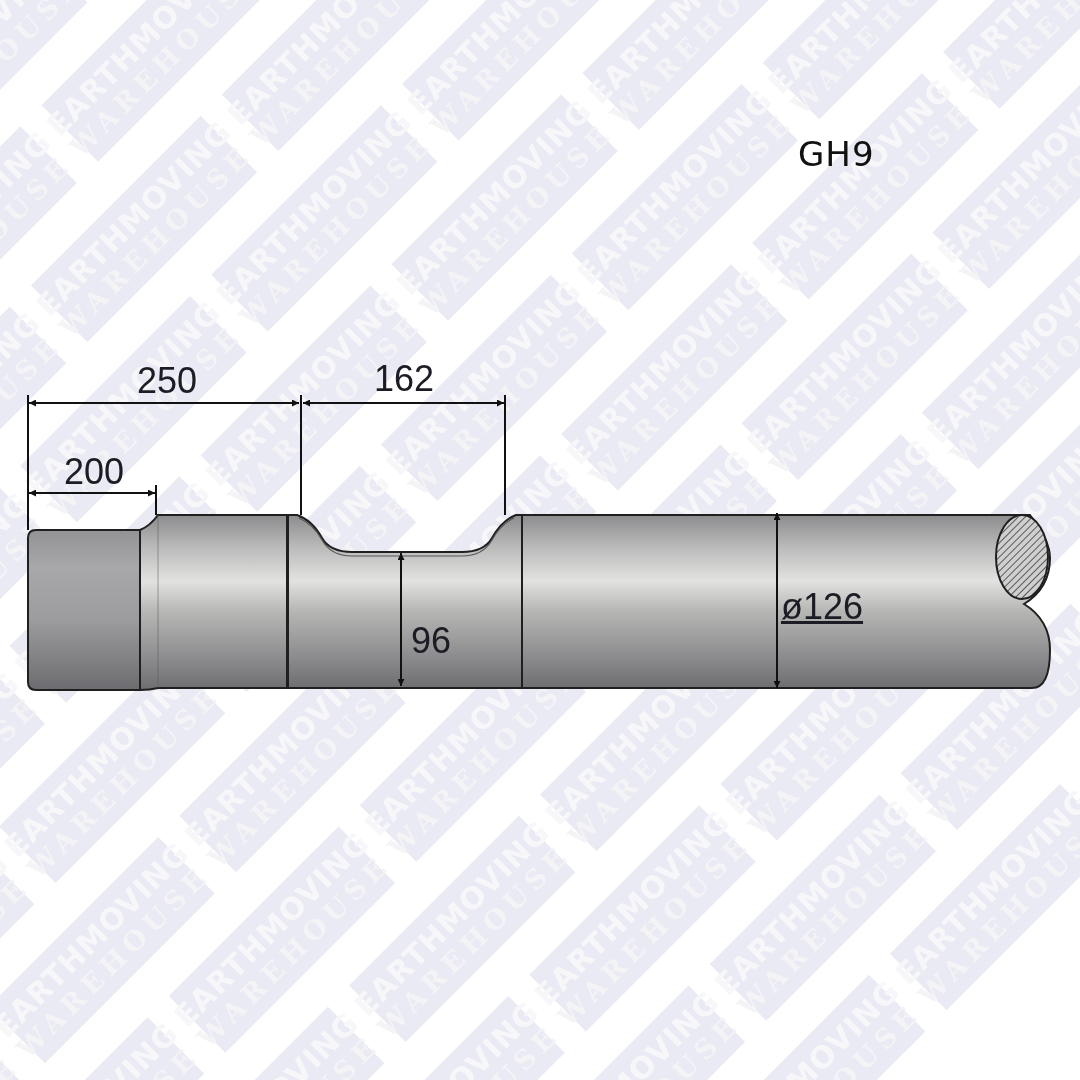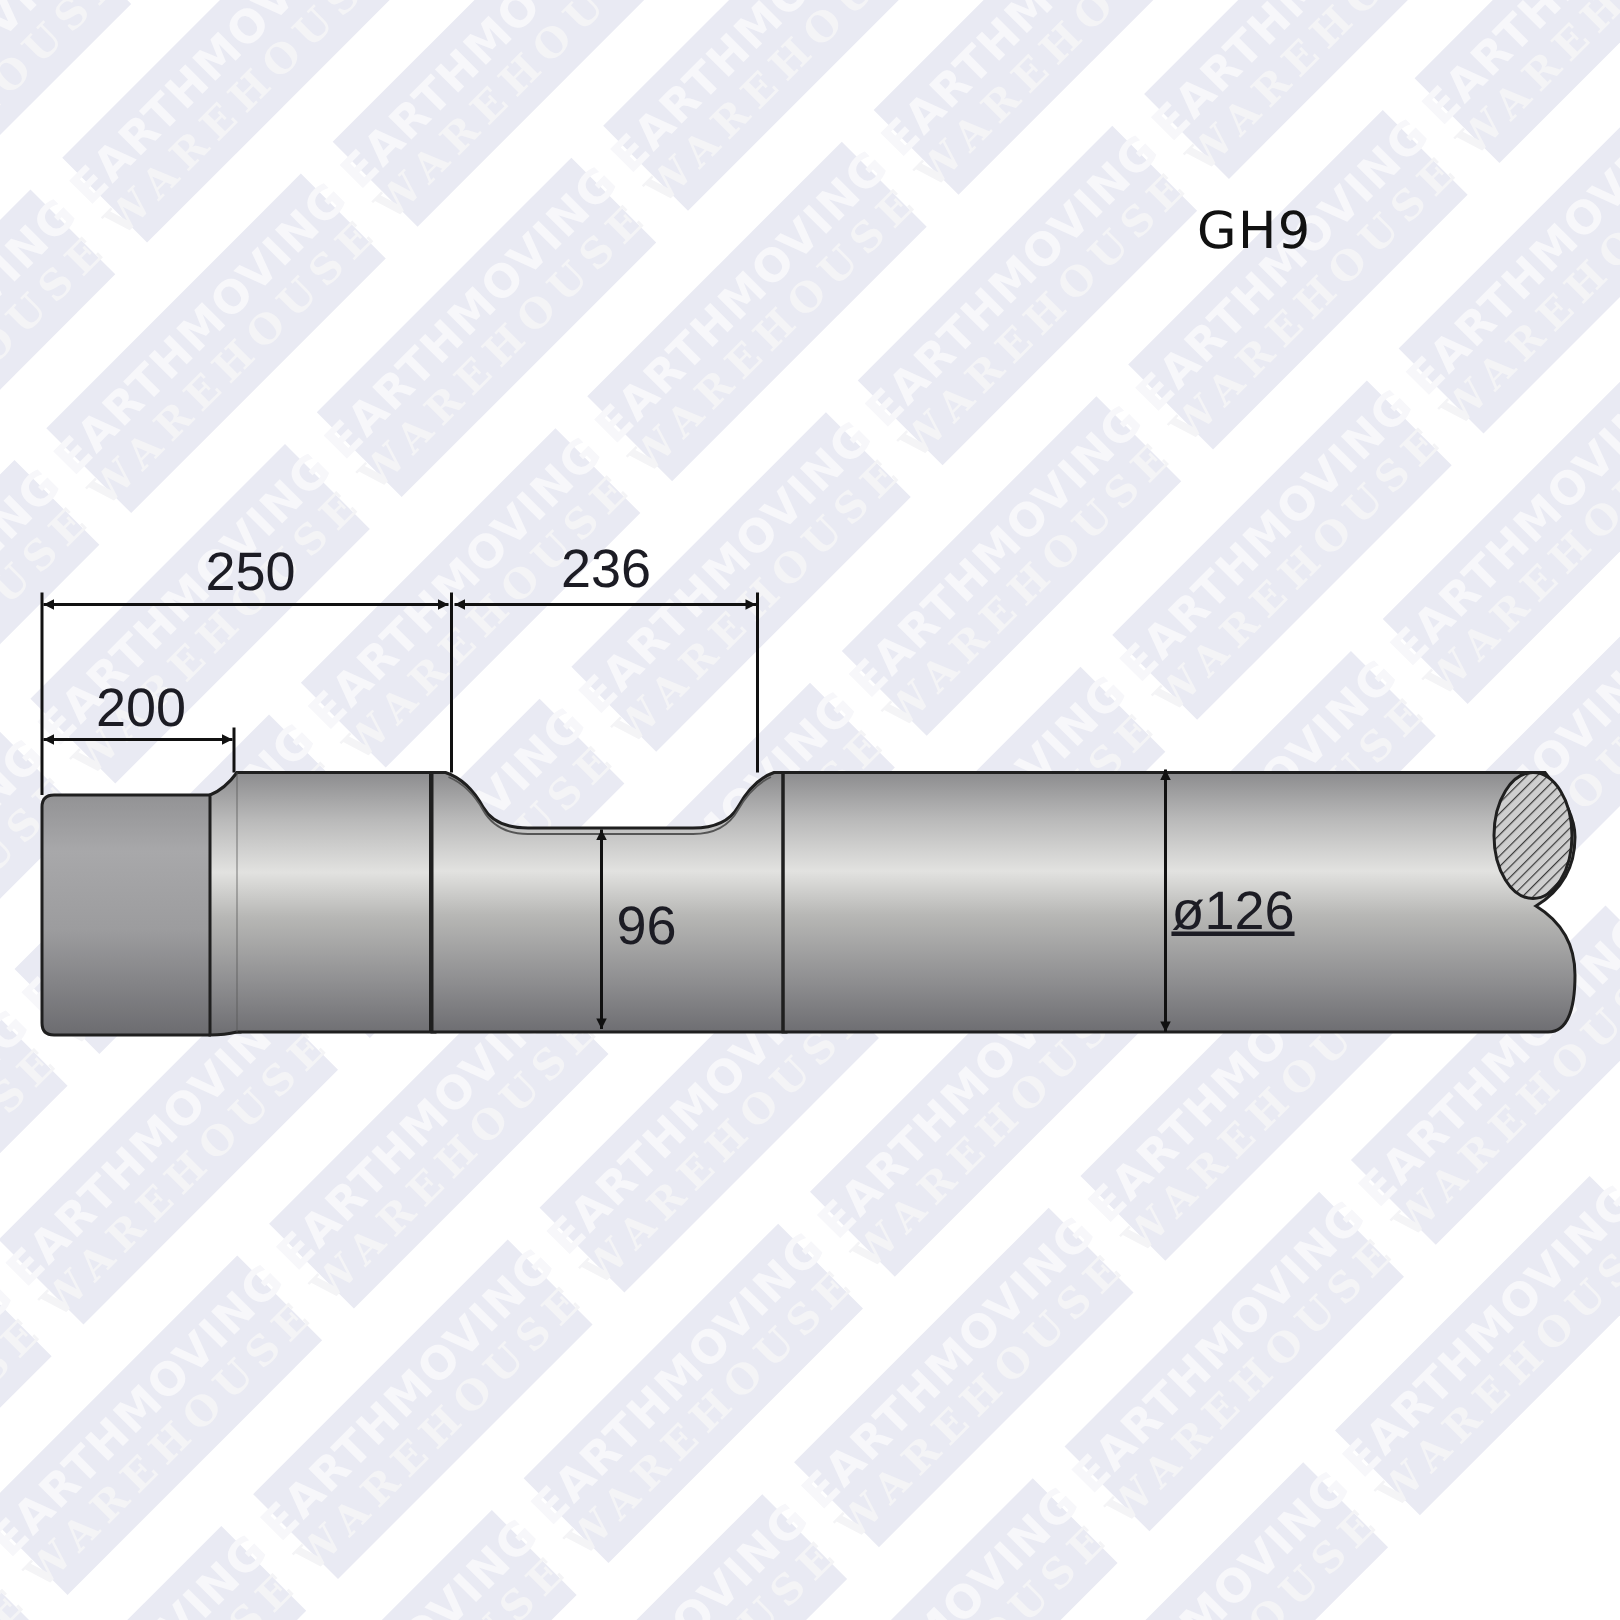--- a/index.html
+++ b/index.html
@@ -275,16 +275,16 @@
 
     <line x1="401" y1="553" x2="401" y2="686" marker-start="url(#arrow)" marker-end="url(#arrow)"></line>
 
     <line x1="777" y1="513" x2="777" y2="688" marker-start="url(#arrow)" marker-end="url(#arrow)"></line>
   </g>
 </svg>
 
 <div class="model-label">GH9</div>
 
 <div class="dim-label" style="left:167px; top:381px;">250</div>
-<div class="dim-label" style="left:404px; top:379px;">236</div>
+<div class="dim-label" style="left:404px; top:379px;">162</div>
 <div class="dim-label" style="left:94px; top:472px;">200</div>
-<div class="dim-label" style="left:431px; top:617px;">96</div>
+<div class="dim-label" style="left:431px; top:641px;">96</div>
 <div class="dim-label" style="left:822px; top:607px;text-decoration:underline;">ø126</div>
 
 </body></html>

